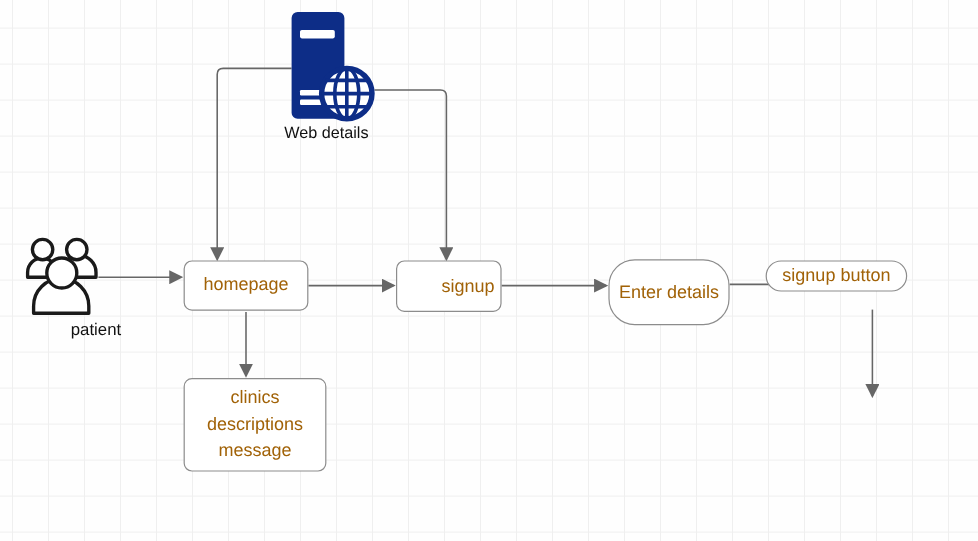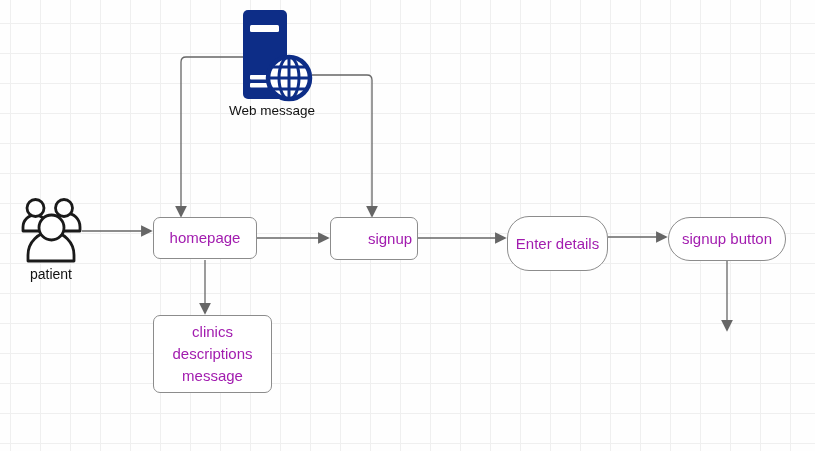--- a/index.html
+++ b/index.html
@@ -29,21 +29,21 @@
   .node {
     position: absolute;
     background: #ffffff;
     border: 1px solid #8c8c8c;
     border-radius: 7px;
     display: flex;
     align-items: center;
     justify-content: center;
     text-align: center;
     font-size: 15px;
-    color: #a21caf;
+    color: #a16207;
     line-height: 1.45;
     box-sizing: border-box;
   }
   .node.pill { border-radius: 22px; }
   .icon-wrap { position: absolute; }
   .icon-label {
     position: absolute;
     text-align: center;
     font-size: 13.5px;
     color: #111111;
@@ -77,47 +77,47 @@
       <rect x="12" y="69" width="18" height="4.5" rx="1" fill="#ffffff"></rect>
       <rect x="12" y="77" width="18" height="4.5" rx="1" fill="#ffffff"></rect>
       <circle cx="51" cy="72" r="21" fill="#ffffff" stroke="#0d2d87" stroke-width="4.5"></circle>
       <ellipse cx="51" cy="72" rx="10" ry="21" fill="none" stroke="#0d2d87" stroke-width="3"></ellipse>
       <line x1="30" y1="72" x2="72" y2="72" stroke="#0d2d87" stroke-width="3"></line>
       <line x1="33.5" y1="61" x2="68.5" y2="61" stroke="#0d2d87" stroke-width="3"></line>
       <line x1="33.5" y1="83" x2="68.5" y2="83" stroke="#0d2d87" stroke-width="3"></line>
       <line x1="51" y1="51" x2="51" y2="93" stroke="#0d2d87" stroke-width="3"></line>
     </svg>
   </div>
-  <div class="icon-label" style="left:212px; top:103px; width:120px;">Web message</div>
+  <div class="icon-label" style="left:212px; top:103px; width:120px;">Web details</div>
 
   <div class="icon-wrap" style="left:20px; top:196px; width:62px; height:68px;">
     <svg width="62" height="68" viewBox="0 0 62 68" stroke-linejoin="round">
       <path d="M3 35 L3 31 A12 12 0 0 1 27 31 L27 35 Z" fill="#ffffff" stroke="#1a1a1a" stroke-width="2.8"></path>
       <path d="M32 35 L32 31 A14 14 0 0 1 60 31 L60 35 Z" fill="#ffffff" stroke="#1a1a1a" stroke-width="2.8"></path>
       <circle cx="15.5" cy="12" r="8.5" fill="#ffffff" stroke="#1a1a1a" stroke-width="2.8"></circle>
       <circle cx="44" cy="12" r="8.5" fill="#ffffff" stroke="#1a1a1a" stroke-width="2.8"></circle>
       <path d="M8 65 L8 59 A23 23 0 0 1 54 59 L54 65 Z" fill="#ffffff" stroke="#1a1a1a" stroke-width="2.8"></path>
       <circle cx="31.5" cy="31.5" r="12.5" fill="#ffffff" stroke="#1a1a1a" stroke-width="2.8"></circle>
     </svg>
   </div>
-  <div class="icon-label" style="left:1px; top:266px; width:100px; font-size:14px;">patient</div>
+  <div class="icon-label" style="left:1px; top:266px; width:100px; font-size:14px;text-align:right;">patient</div>
 
   <div class="node" style="left:153px; top:217px; width:104px; height:42px;">
     <span>homepage</span>
   </div>
 
   <div class="node" style="left:330px; top:217px; width:88px; height:43px;padding-left:32px;">
     <span>signup</span>
   </div>
 
   <div class="node pill" style="left:507px; top:216px; width:101px; height:55px;">
     <span>Enter details</span>
   </div>
 
-  <div class="node pill" style="left:668px; top:217px; width:118px; height:44px;">
+  <div class="node pill" style="left:638px; top:217px; width:118px; height:26px;">
     <span>signup button</span>
   </div>
 
   <div class="node" style="left:153px; top:315px; width:119px; height:78px; padding:0;">
     <span>clinics descriptions message</span>
   </div>
 
 
 </div>
 

